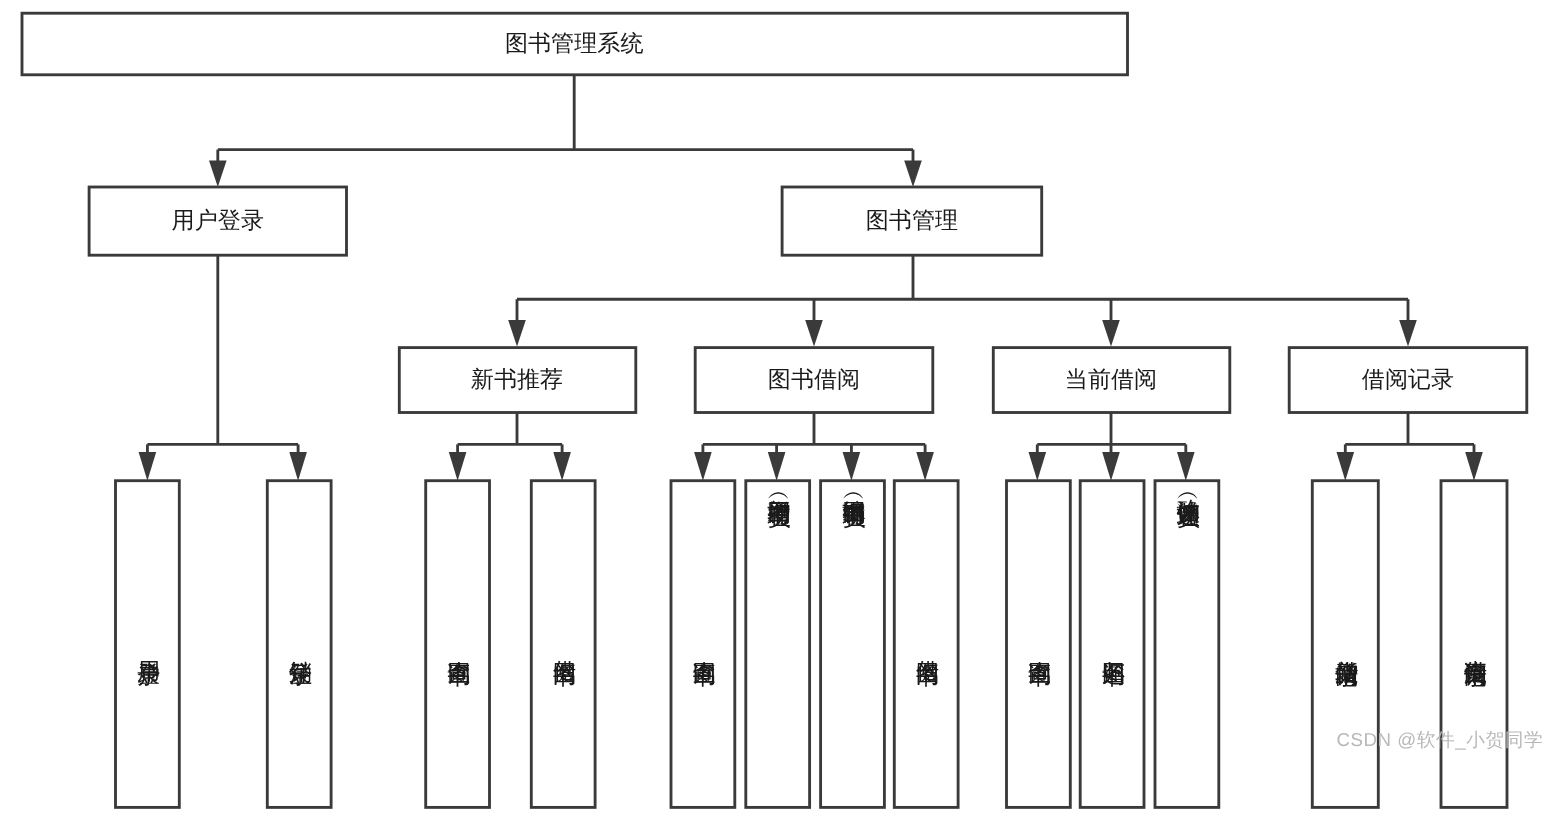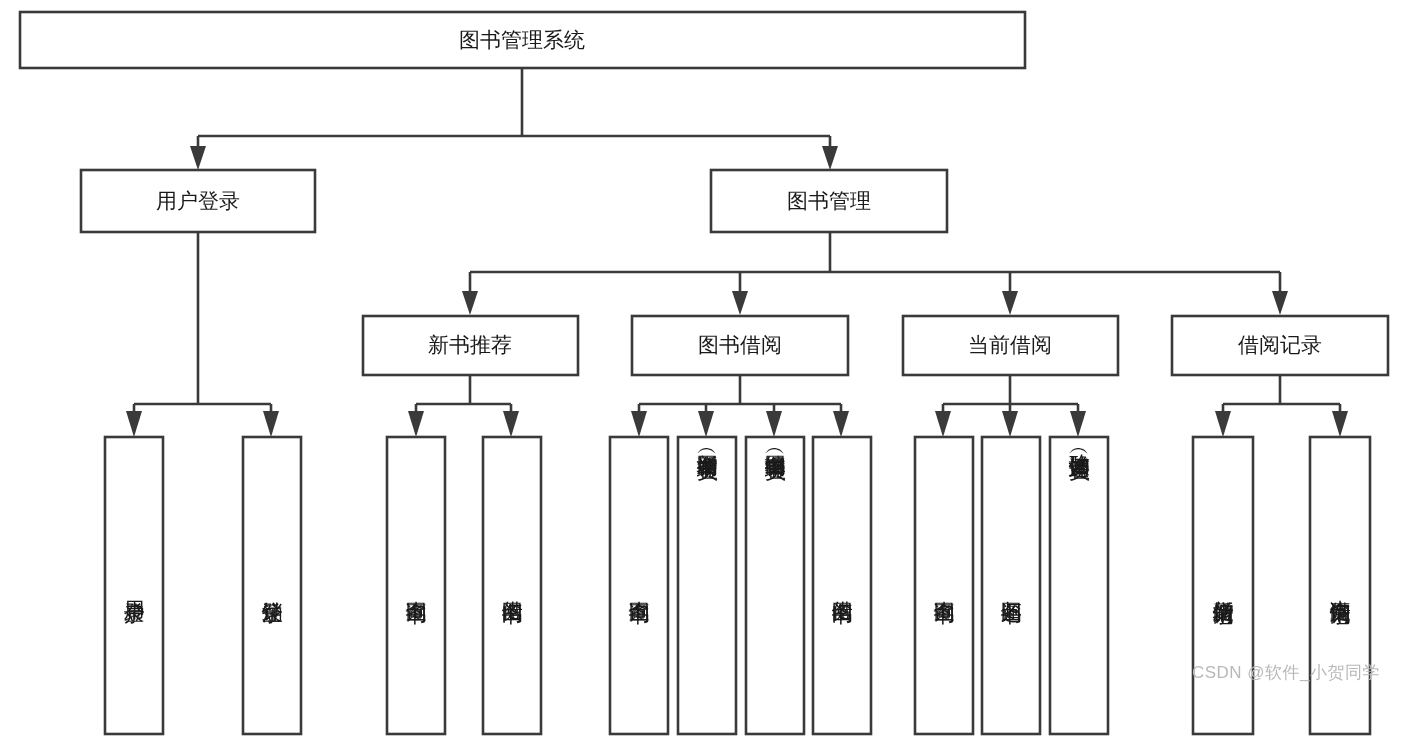--- a/index.html
+++ b/index.html
@@ -60,21 +60,21 @@
     text-orientation: upright;
     font-family: "Liberation Sans", "DejaVu Sans", sans-serif;
     font-size: 21px;
     line-height: 1.08;
     color: #1a1a1a;
     letter-spacing: 1px;
     white-space: nowrap;
   }
   #watermark {
     position: absolute;
-    right: 25px;
+    right: 2px;
     bottom: 7px;
     font-family: "Liberation Sans", "DejaVu Sans", sans-serif;
     font-size: 17px;
     color: #b8b8b8;
     white-space: nowrap;
     letter-spacing: 0.5px;
   }
 </style>
 </head>
 <body>

